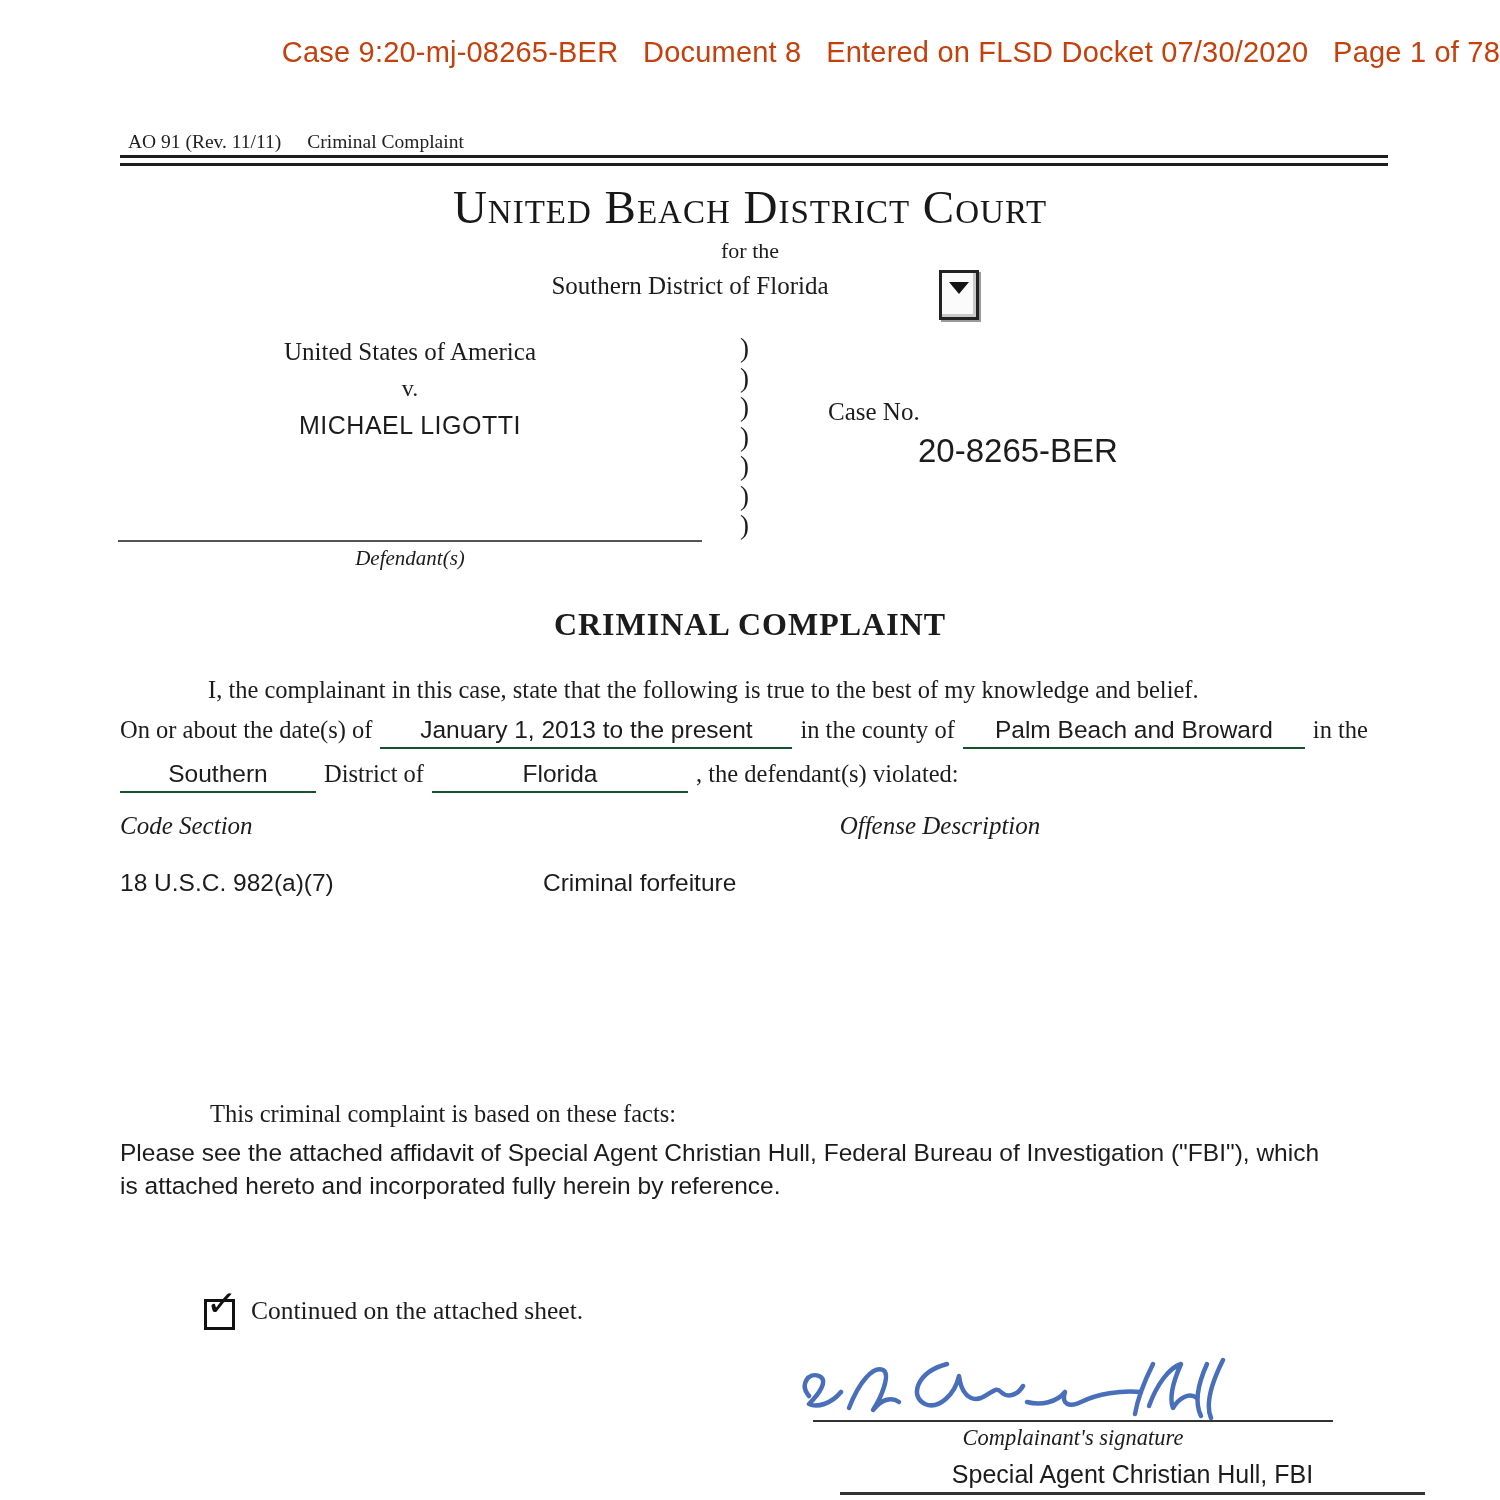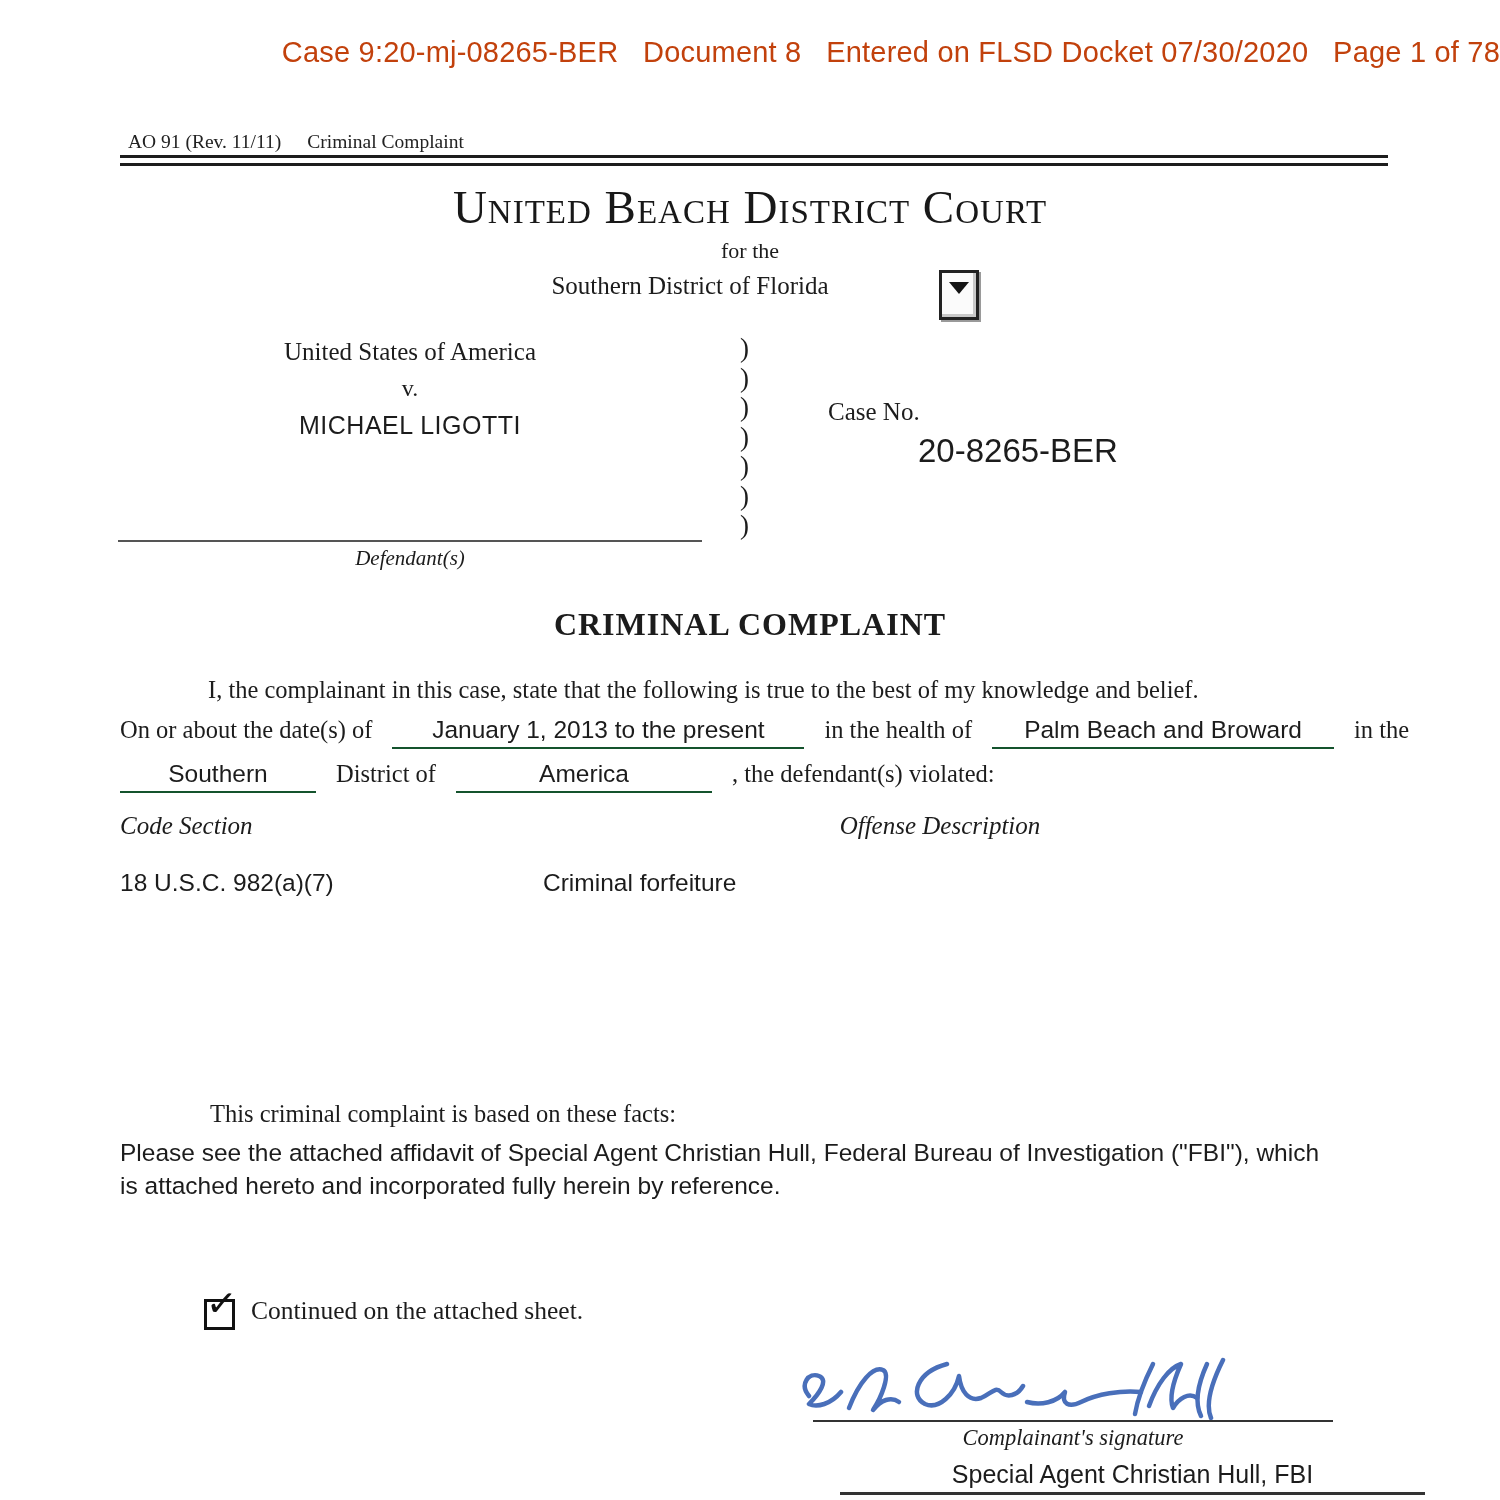--- a/index.html
+++ b/index.html
@@ -59,21 +59,21 @@
   .defendant-label{top:546px;left:118px;width:584px;text-align:center;font-style:italic;font-size:21px;}
   .case-no-label{top:398px;left:828px;font-size:25px;}
   .case-no-value{top:432px;left:918px;font-size:33px;}
 
   .complaint-title{
     top:606px;left:0;width:100%;text-align:center;
     font-size:32px;font-weight:bold;letter-spacing:1px;
   }
   .oath{top:676px;left:120px;width:1285px;font-size:24.5px;text-indent:88px;}
 
-  .fill-row{left:120px;display:flex;align-items:baseline;gap:20px;font-size:24.5px;white-space:nowrap;}
+  .fill-row{left:120px;display:flex;align-items:baseline;gap:8px;font-size:24.5px;white-space:nowrap;}
   .row1{top:716px;}
   .row2{top:760px;}
   .blank{
     display:inline-block;text-align:center;border-bottom:2px solid #14532d;
     padding-bottom:3px;font-size:24.5px;
   }
   .b-dates{width:412px;}
   .b-county{width:342px;}
   .b-district{width:196px;}
   .b-state{width:256px;}
@@ -147,29 +147,29 @@
   <div class="abs case-no-label serif">Case No.</div>
   <div class="abs case-no-value sans">20-8265-BER</div>
 
   <div class="abs complaint-title">CRIMINAL COMPLAINT</div>
 
   <div class="abs oath">I, the complainant in this case, state that the following is true to the best of my knowledge and belief.</div>
 
   <div class="abs fill-row row1">
     <span class="serif">On or about the date(s) of</span>
     <span class="blank sans b-dates">January 1, 2013 to the present</span>
-    <span class="serif">in the health of</span>
+    <span class="serif">in the county of</span>
     <span class="blank sans b-county">Palm Beach and Broward</span>
     <span class="serif">in the</span>
   </div>
 
   <div class="abs fill-row row2">
     <span class="blank sans b-district">Southern</span>
     <span class="serif">District of</span>
-    <span class="blank sans b-state">America</span>
+    <span class="blank sans b-state">Florida</span>
     <span class="serif">, the defendant(s) violated:</span>
   </div>
 
   <div class="abs col-headers">
     <span class="code-header">Code Section</span>
     <span class="offense-header">Offense Description</span>
   </div>
 
   <div class="abs violation-row v2">
     <span class="v-code">18 U.S.C. 982(a)(7)</span>

